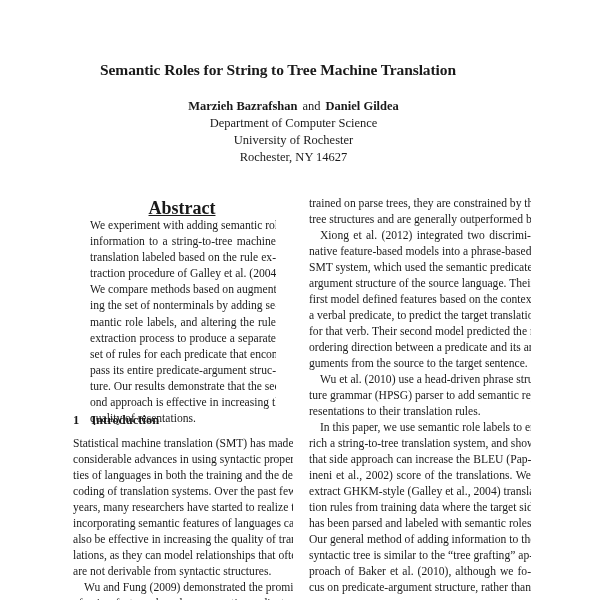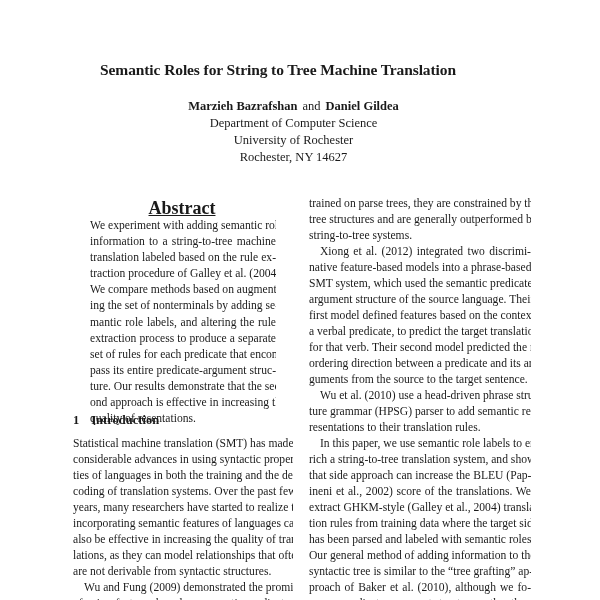--- a/index.html
+++ b/index.html
@@ -86,21 +86,20 @@
   <span class="line">lations, as they can model relationships that often</span>
   <span class="line last">are not derivable from syntactic structures.</span>
   <span class="line ind">Wu and Fung (2009) demonstrated the promise</span>
   <span class="line">of using features based on semantic predicate-</span>
 
 </div>
 
 <div class="col right-body">
   <span class="line">trained on parse trees, they are constrained by the</span>
   <span class="line">tree structures and are generally outperformed by</span>
-  <span class="line last">string-to-tree systems.</span>
   <span class="line ind">Xiong et al. (2012) integrated two discrimi-</span>
   <span class="line">native feature-based models into a phrase-based</span>
   <span class="line">SMT system, which used the semantic predicate-</span>
   <span class="line">argument structure of the source language. Their</span>
   <span class="line">first model defined features based on the context of</span>
   <span class="line">a verbal predicate, to predict the target translation</span>
   <span class="line">for that verb. Their second model predicted the re-</span>
   <span class="line">ordering direction between a predicate and its ar-</span>
   <span class="line last">guments from the source to the target sentence.</span>
   <span class="line ind">Wu et al. (2010) use a head-driven phrase struc-</span>

